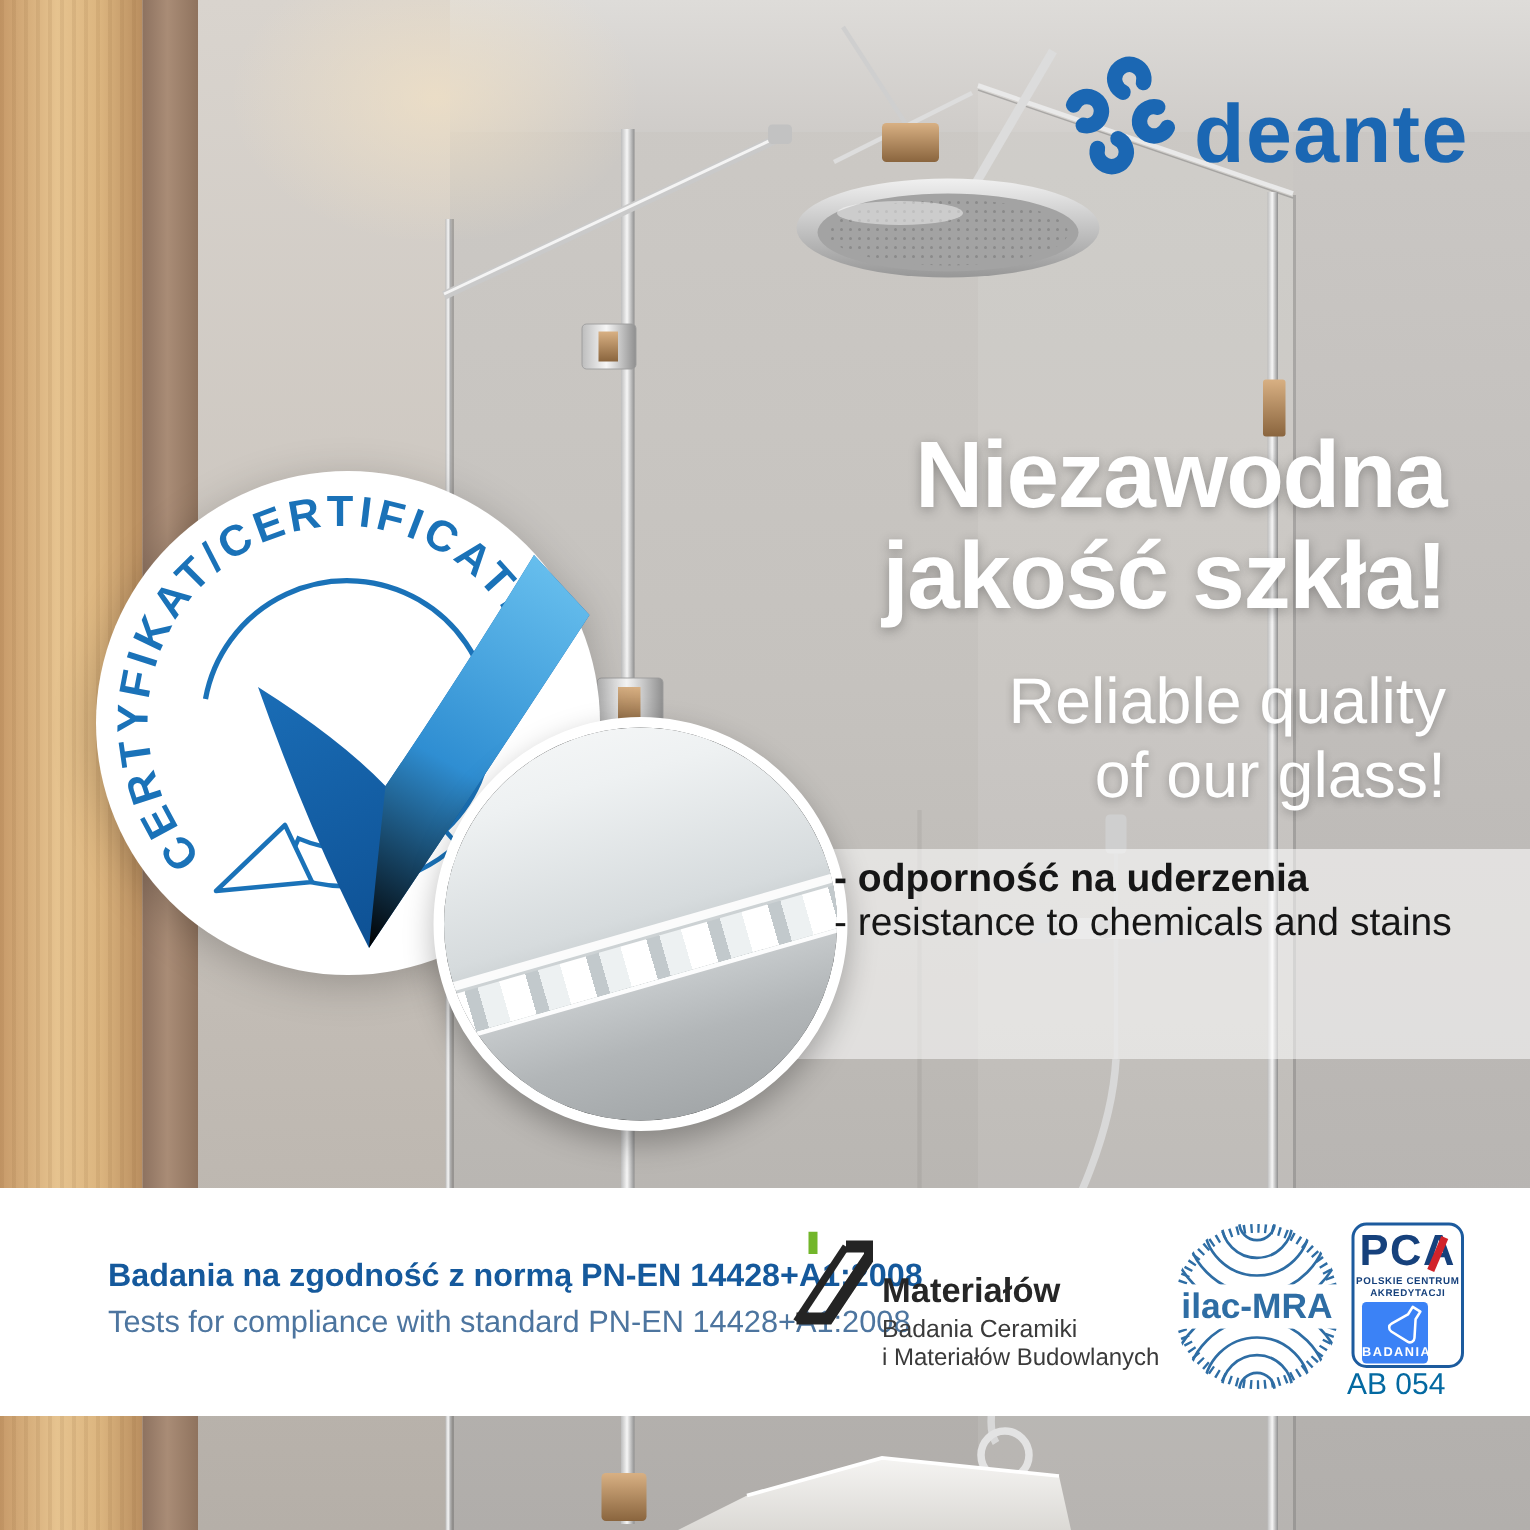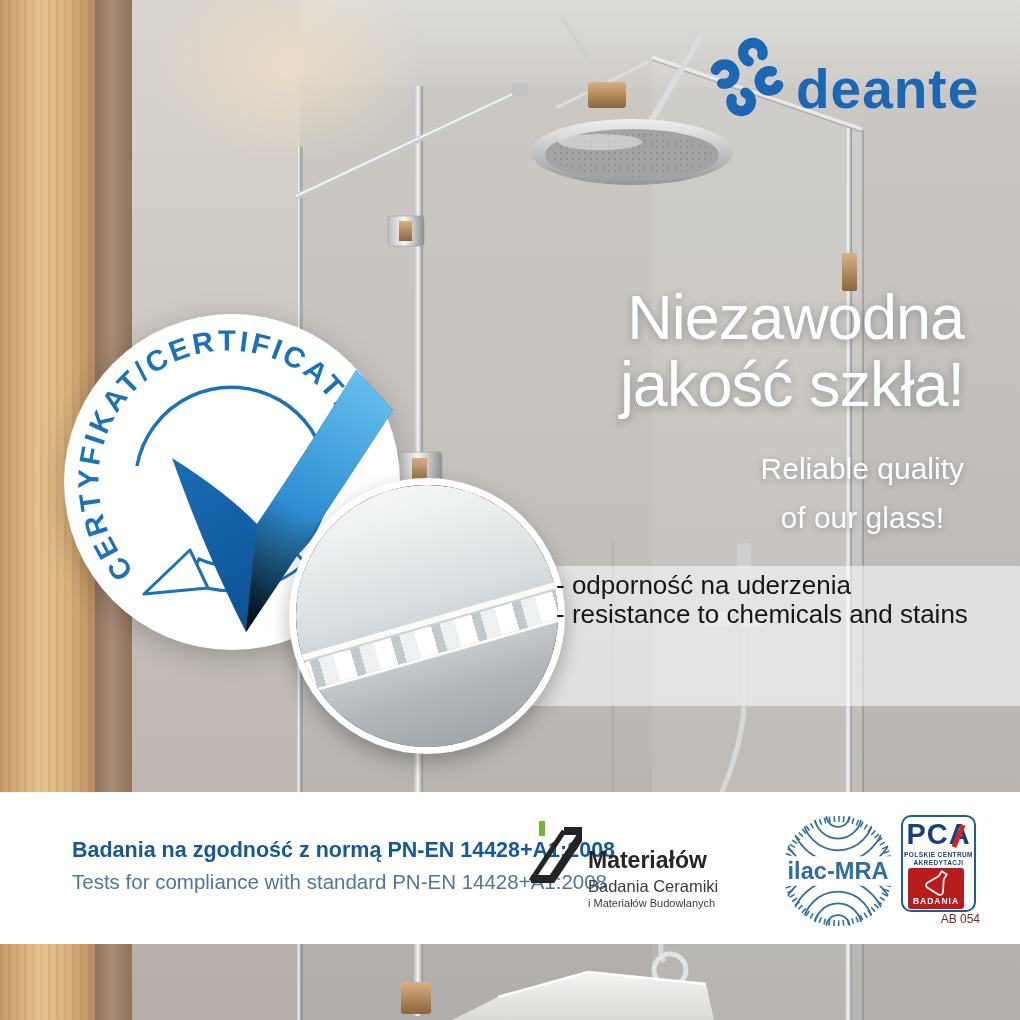--- a/index.html
+++ b/index.html
@@ -41,60 +41,60 @@
     box-shadow:0 8px 20px rgba(0,0,0,.28);}
   .slab-under{position:absolute;left:30px;top:104px;width:420px;height:200px;
     transform:rotate(-16deg);background:linear-gradient(180deg,#d9dddf 0%,#b2b6b8 40%,#8f9395 100%);}
   .slab-top{position:absolute;left:-80px;top:-92px;width:480px;height:250px;transform:rotate(-16deg);
     background:linear-gradient(180deg,#ffffff 0%,#eef1f2 45%,#d6dbdd 82%,#bcc2c4 100%);
     box-shadow:0 3px 0 rgba(255,255,255,.95);}
   .slab-edge{position:absolute;left:0;bottom:0;width:100%;height:28px;
     background:repeating-linear-gradient(90deg,#ffffff 0 18px,#c2c9cc 18px 27px,#edf1f2 27px 42px);}
   .slab-glint{position:absolute;left:0;bottom:30px;width:100%;height:6px;background:#fff;opacity:.9;}
 
-  .headline{right:56px;top:284px;text-align:right;color:#fff;font-weight:normal;
+  .headline{right:56px;top:284px;text-align:right;color:#fff;font-weight:bold;
     font-size:63px;line-height:67px;letter-spacing:-1px;z-index:5;
     text-shadow:0 2px 8px rgba(40,40,40,.35);}
-  .subheadline{right:56px;top:444px;text-align:center;color:#fff;
-    font-size:30px;line-height:49px;z-index:5;text-shadow:0 2px 6px rgba(40,40,40,.3);}
+  .subheadline{right:56px;top:444px;text-align:right;color:#fff;
+    font-size:43px;line-height:49px;z-index:5;text-shadow:0 2px 6px rgba(40,40,40,.3);}
   .bullets{left:556px;top:571px;z-index:5;color:#161616;font-size:26px;line-height:29px;}
-  .bullets .bold{font-weight:normal;}
+  .bullets .bold{font-weight:bold;}
 
   .brandlogo{left:708px;top:34px;width:260px;height:80px;z-index:6;}
   .brandlogo .mark{position:absolute;left:0;top:2px;}
   .brandlogo .word{position:absolute;left:88px;top:2px;font-size:55px;font-weight:bold;
     color:#1b67b3;letter-spacing:1px;margin-top:21px;}
 
   
   .footer{left:0;top:792px;width:1020px;height:152px;background:#ffffff;z-index:7;}
   .compliance{position:absolute;left:72px;top:46px;}
   .c-pl{font-size:21.5px;font-weight:bold;color:#15599c;}
   .c-en{font-size:20.5px;color:#4d759f;margin-top:7px;}
   .luka{position:absolute;left:528px;top:29px;width:260px;height:100px;}
   .luka svg{position:absolute;left:0;top:0;}
   .luka-name{position:absolute;left:60px;top:26px;font-size:23px;font-weight:bold;color:#262626;}
   .luka-sub1{position:absolute;left:60px;top:56px;font-size:16.5px;color:#3a3a3a;}
-  .luka-sub2{position:absolute;left:60px;top:76px;font-size:11px;color:#3a3a3a;}
+  .luka-sub2{position:absolute;left:60px;top:76px;font-size:16px;color:#3a3a3a;}
   svg.ilac{position:absolute;left:780px;top:21px;}
   .pca{position:absolute;left:901px;top:23px;width:75px;height:97px;background:#fff;
     border:2.5px solid #1c5b9e;border-radius:10px;}
   .pca-name{position:absolute;left:0;top:1px;width:100%;text-align:center;
     font-size:29px;font-weight:bold;color:#16417c;letter-spacing:1px;}
   .pca-red{position:absolute;left:53px;top:7px;width:5px;height:24px;background:#d2232a;
     transform:rotate(23deg);}
   .pca-l1{position:absolute;left:0;top:34px;width:100%;text-align:center;font-size:6.5px;
     font-weight:bold;color:#16417c;letter-spacing:.4px;}
   .pca-l2{position:absolute;left:0;top:42px;width:100%;text-align:center;font-size:6.5px;
     font-weight:bold;color:#16417c;letter-spacing:.4px;}
-  .pca-box{position:absolute;left:5px;top:51px;width:56px;height:41px;background:#b91c1c;
+  .pca-box{position:absolute;left:5px;top:51px;width:44px;height:41px;background:#3b82f6;
     border-radius:3px;}
   .pca-cat{position:absolute;left:0;bottom:3px;width:100%;text-align:center;font-size:8.5px;
     font-weight:bold;color:#fff;letter-spacing:1px;}
-  .pca-ab{position:absolute;left:898px;top:120px;width:82px;text-align:right;
-    font-size:12px;color:#7f1d1d;}
+  .pca-ab{position:absolute;left:898px;top:120px;width:82px;text-align:left;
+    font-size:20px;color:#0369a1;}
 </style>
 </head>
 <body>
 
 <div id="stage">
 
   <div class="abs wall-far"></div>
   <div class="abs wall-left"></div>
   <div class="abs wall-right"></div>
   <div class="abs ceiling"></div>

